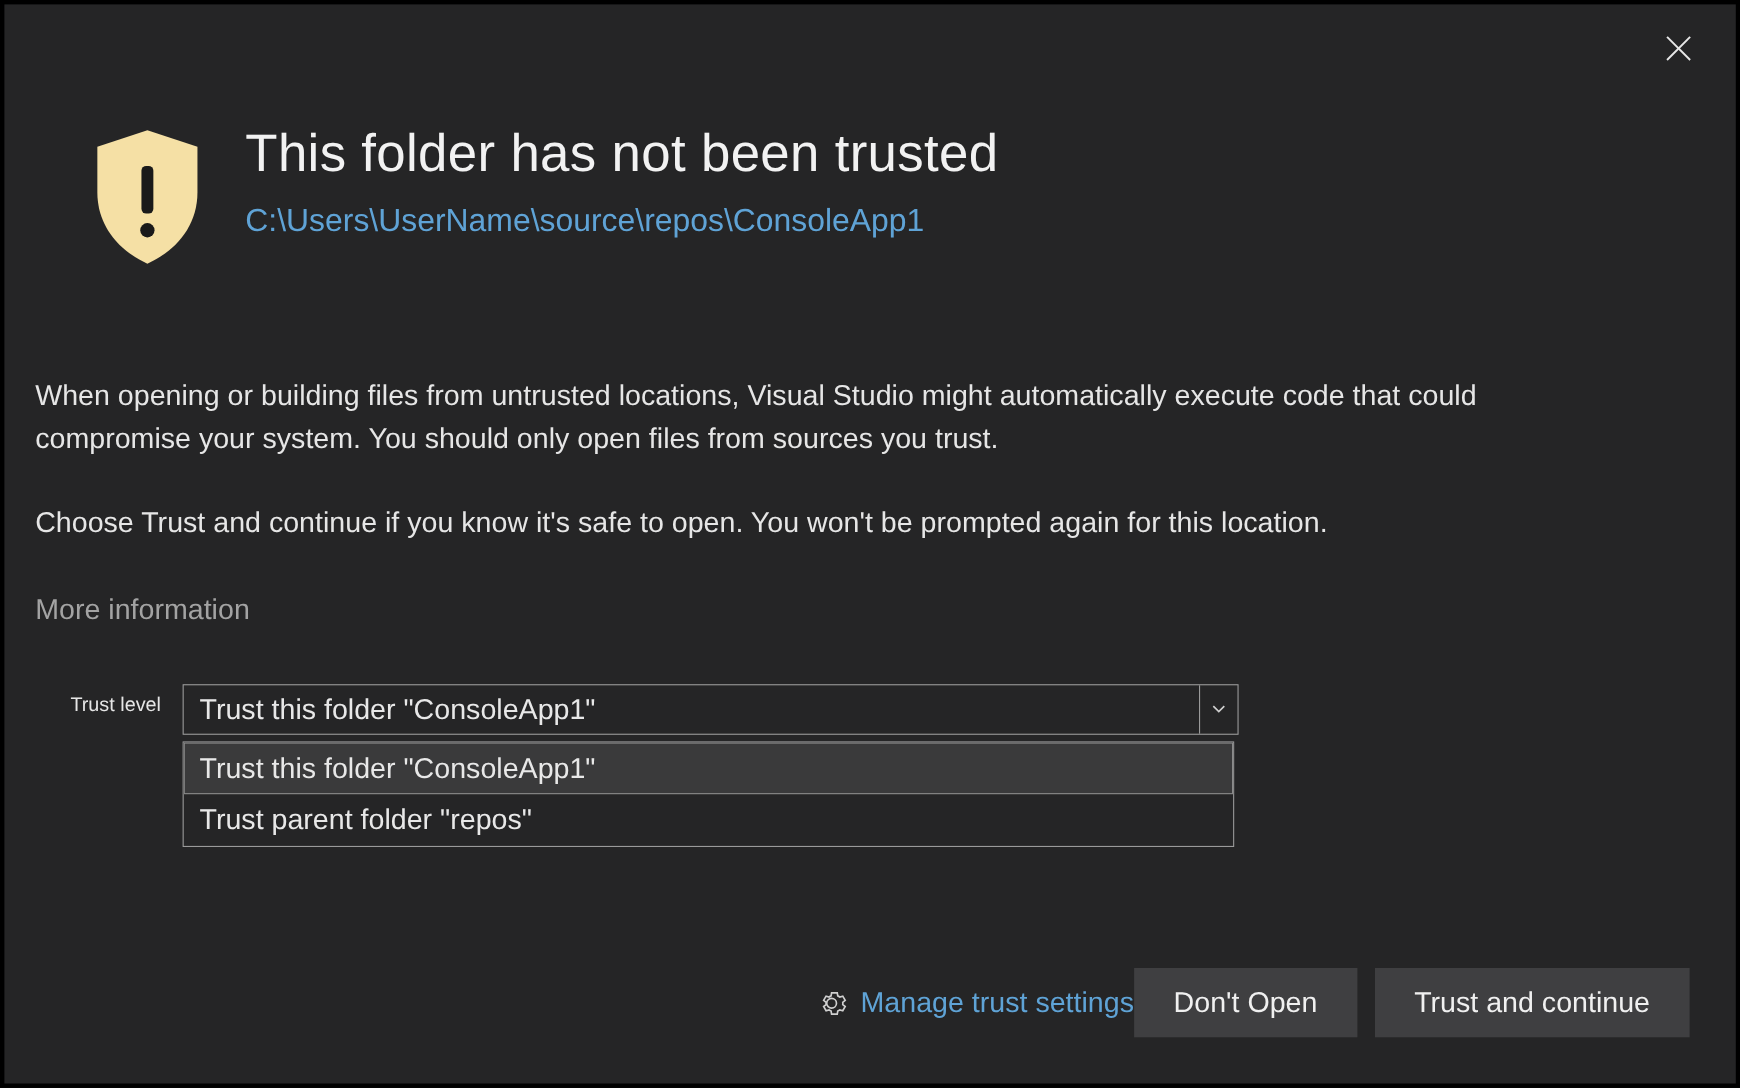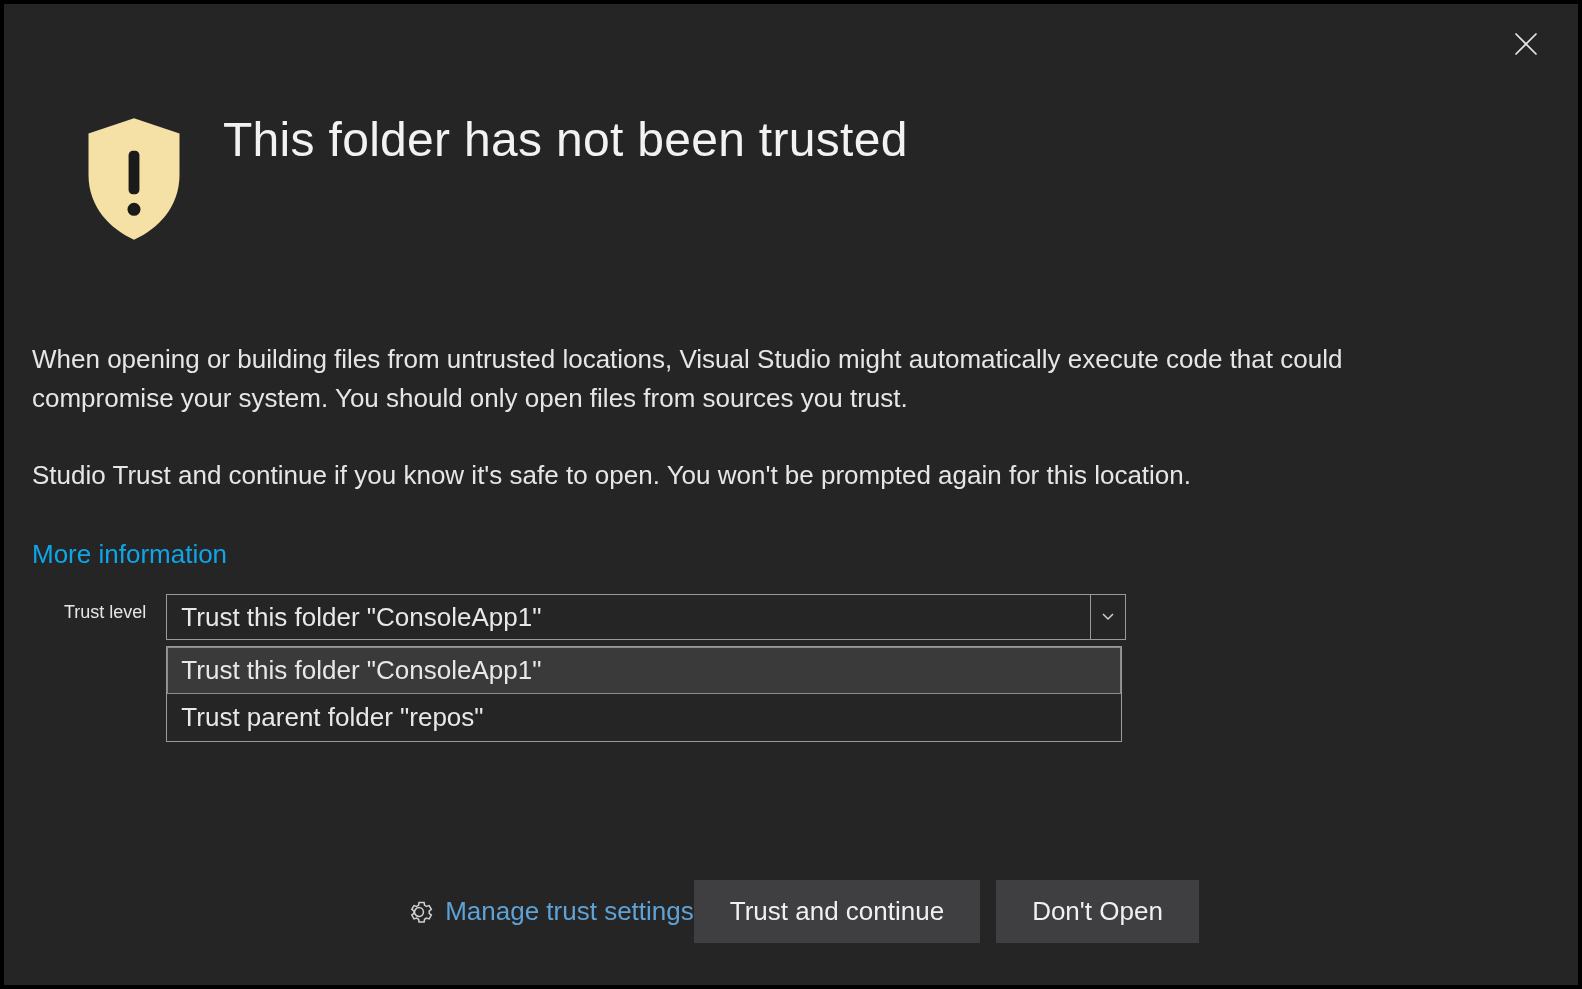--- a/index.html
+++ b/index.html
@@ -56,24 +56,24 @@
       padding: 96px 60px 0 28px;
       font-size: 26px;
       line-height: 1.5;
       color: #e6e6e6;
       max-width: 1470px;
     }
     .body-p1 { margin-bottom: 38px; }
     .body-p2 { margin-bottom: 40px; }
     .more-info {
       display: inline-block;
-      color: #0ea5e9;
-      font-size: 26px;
-      cursor: pointer;
-      margin-bottom: 20px;
+      color: #a3a3a3;
+      font-size: 26px;
+      cursor: pointer;
+      margin-bottom: 48px;
     }
     .trust-row {
       padding: 0 60px;
       display: flex;
       align-items: flex-start;
       gap: 20px;
     }
     .trust-label {
       font-size: 18px;
       color: #e6e6e6;
@@ -125,21 +125,21 @@
       outline-offset: -1px;
     }
     .footer {
       position: absolute;
       bottom: 42px;
       left: 16px;
       right: 0;
       padding: 0 42px 0 48px;
       display: flex;
       align-items: center;
-      justify-content: center;
+      justify-content: flex-end;
     }
     .manage-link {
       display: flex;
       align-items: center;
       gap: 12px;
       cursor: pointer;
     }
     .manage-link .gear { width: 28px; height: 28px; }
     .manage-link .txt { color: #5fa3d6; font-size: 26px; }
     .actions { display: flex; gap: 16px; }
@@ -166,26 +166,27 @@
   </div>
 
   <div class="header-row">
     <svg class="shield-icon" viewBox="0 0 100 120">
       <path d="M50 4 L92 18 V56 C92 86 72 106 50 116 C28 106 8 86 8 56 V18 Z" fill="#f5e0a5"></path>
       <rect x="45" y="34" width="10" height="40" rx="4" fill="#1a1a1a"></rect>
       <circle cx="50" cy="88" r="6" fill="#1a1a1a"></circle>
     </svg>
     <div class="header-text">
       <div class="title">This folder has not been trusted</div>
+      <div class="path">C:\Users\UserName\source\repos\ConsoleApp1</div>
     </div>
   </div>
 
   <div class="body-text">
     <div class="body-p1">When opening or building files from untrusted locations, Visual Studio might automatically execute code that could compromise your system. You should only open files from sources you trust.</div>
-    <div class="body-p2">Studio Trust and continue if you know it's safe to open. You won't be prompted again for this location.</div>
+    <div class="body-p2">Choose Trust and continue if you know it's safe to open. You won't be prompted again for this location.</div>
     <span class="more-info">More information</span>
   </div>
 
   <div class="trust-row">
     <div class="trust-label">Trust level</div>
     <div class="select-wrap">
       <div class="select-box">
         <div class="select-value">Trust this folder "ConsoleApp1"</div>
         <div class="select-caret">
           <svg viewBox="0 0 12 8">
@@ -201,18 +202,18 @@
   </div>
 
   <div class="footer">
     <div class="manage-link">
       <svg class="gear" viewBox="0 0 24 24">
         <path d="M12 8.2a3.8 3.8 0 1 0 0 7.6 3.8 3.8 0 0 0 0-7.6zm8.7 4.9l1.9 1.5-1.9 3.3-2.3-.7a7.6 7.6 0 0 1-1.6.9l-.4 2.4H12.0l-.4-2.4a7.6 7.6 0 0 1-1.6-.9l-2.3.7-1.9-3.3 1.9-1.5a7.7 7.7 0 0 1 0-1.8L5.8 9.8l1.9-3.3 2.3.7c.5-.4 1-.7 1.6-.9l.4-2.4h4.4l.4 2.4c.6.2 1.1.5 1.6.9l2.3-.7 1.9 3.3-1.9 1.5c.1.6.1 1.2 0 1.8z" fill="none" stroke="#cfcfcf" stroke-width="1.3"></path>
       </svg>
       <span class="txt">Manage trust settings</span>
     </div>
     <div class="actions">
+      <button class="btn">Don't Open</button>
       <button class="btn">Trust and continue</button>
-      <button class="btn">Don't Open</button>
     </div>
   </div>
 
 </div>
 
 </body></html>

